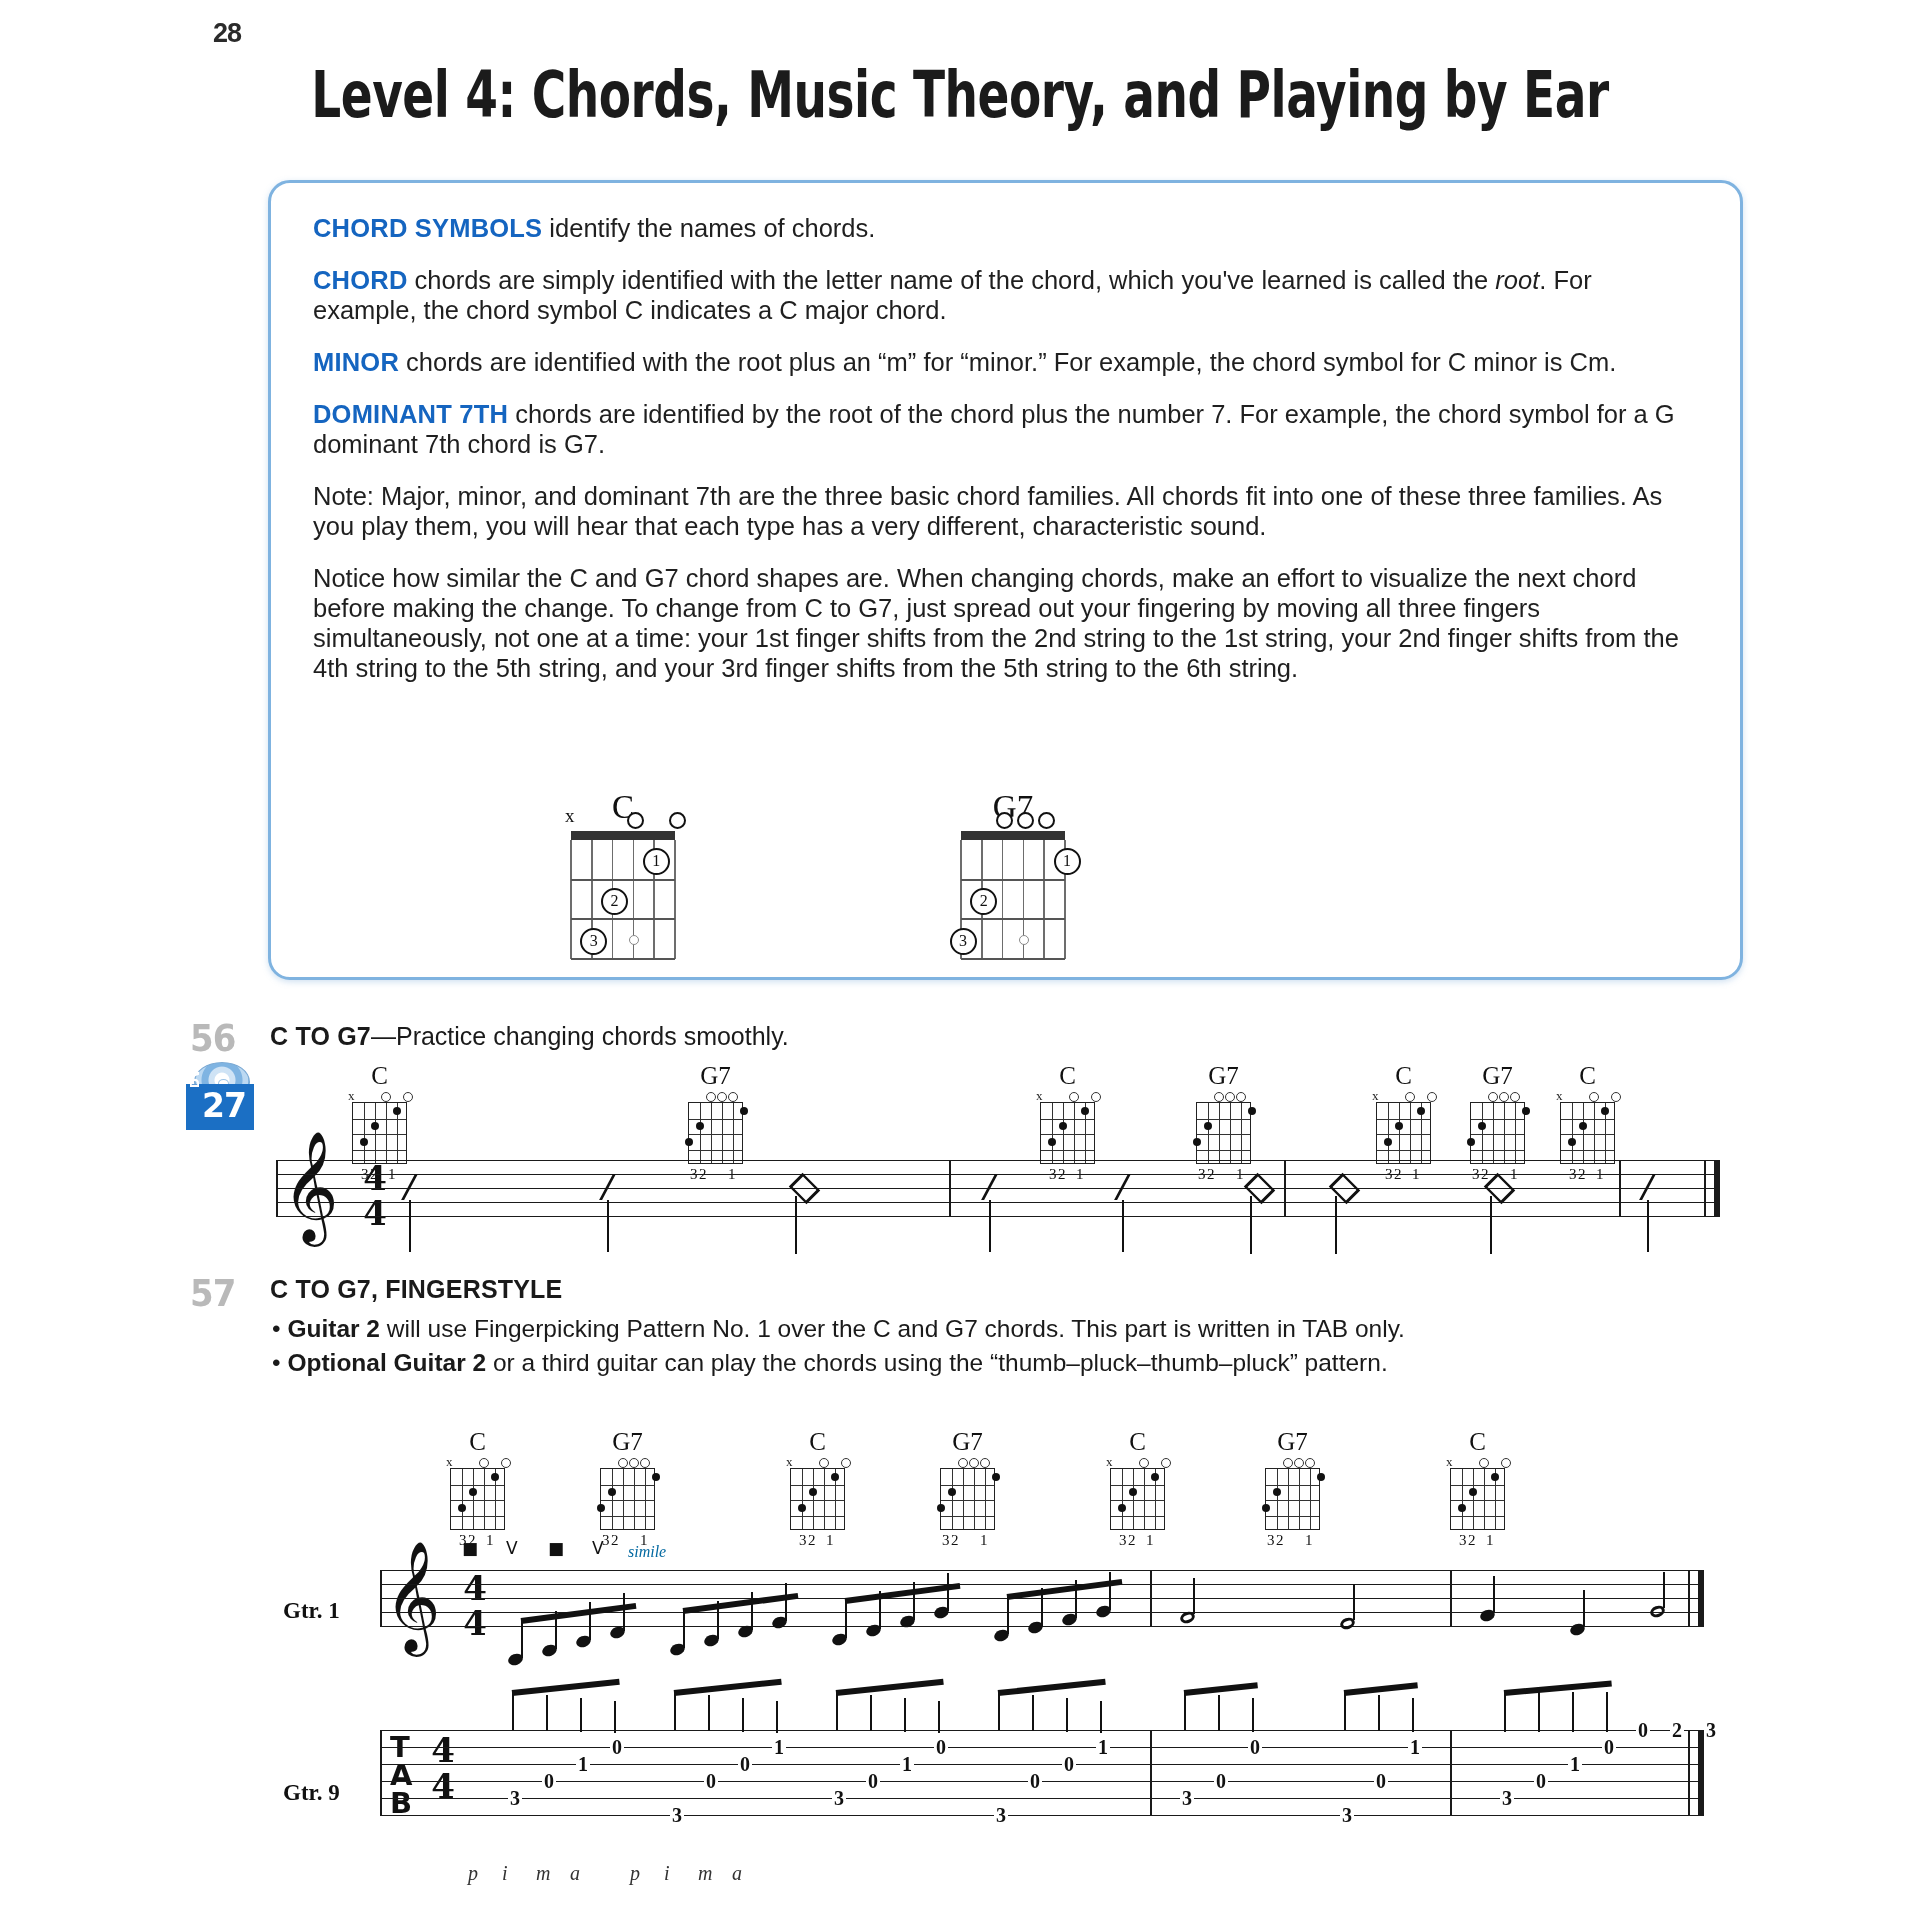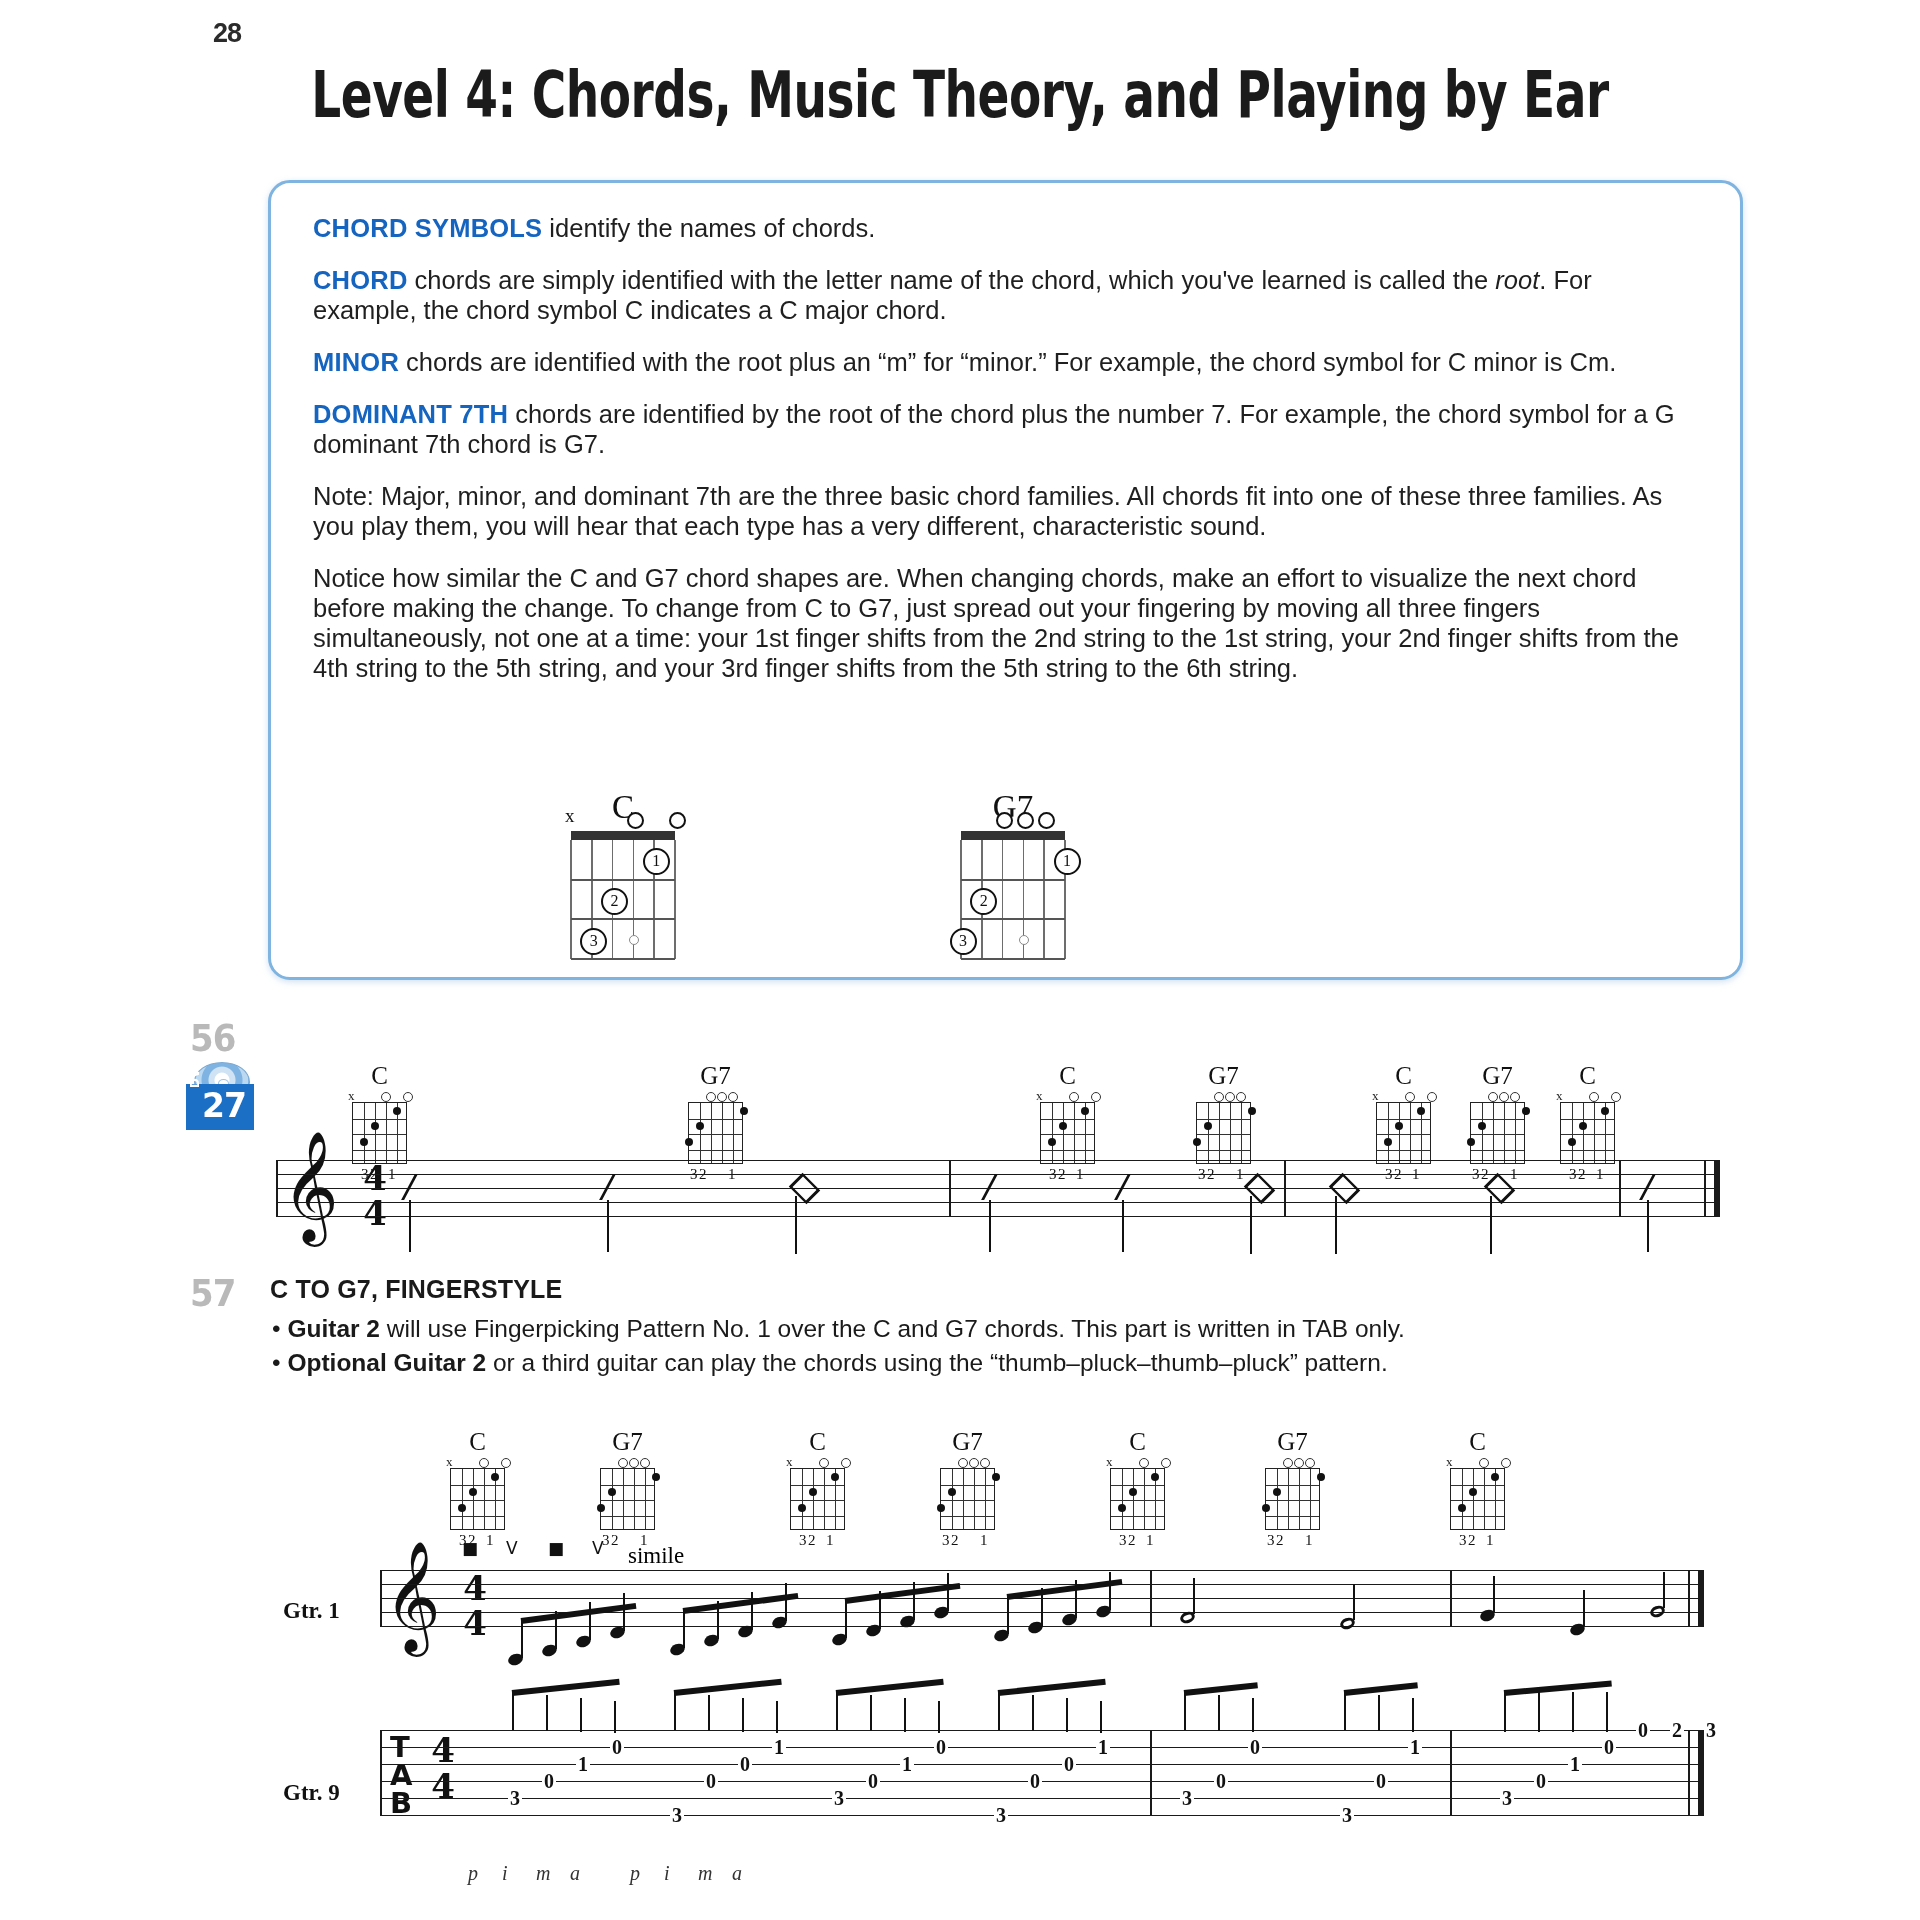--- a/index.html
+++ b/index.html
@@ -261,21 +261,21 @@
   .beam { position:absolute; height:5.5px; background:#111; transform-origin:left center; }
 
   .pick {
     position:absolute;
     font-family:"DejaVu Sans", sans-serif;
     font-size:17px; color:#111;
   }
   .simile {
     position:absolute;
     font-family:"Liberation Serif", serif;
-    font-size:23px; color:#000000;
+    font-style:italic; font-size:16px; color:#0369a1;
   }
   .gtrlabel {
     position:absolute;
     font-family:"Liberation Serif", serif;
     font-weight:bold; font-size:23px; color:#111;
   }
   .tabletter {
     position:absolute;
     font-family:"DejaVu Sans", sans-serif;
     font-weight:bold; font-size:29px; line-height:26px; color:#111;
@@ -387,20 +387,23 @@
   <div class="exnum" style="left:190px; top:1018px;">56</div>
 
   <div class="dvd-badge">
     <div class="dvd-disc"></div>
     <div class="dvd-box">
       <div class="dvd-vert">DVD</div>
       <div class="dvd-num">27</div>
     </div>
   </div>
 
+  <div class="exhead" style="left:270px; top:1022px;">
+    <b>C TO G7</b><span>—Practice changing chords smoothly.</span>
+  </div>
 
   <div id="ex56-chords" style="position:absolute; left:0; top:1062px; width:1920px; height:130px;">
       <div class="smallchord" style="left:352px; top:0px; width:55px; height:125px;">
         <div class="sc-name">C</div>
         <div class="sc-top">
           <div class="sc-sym" style="left:-4px; top:0px;">x</div>
           <div class="sc-ring" style="left:29px; top:2px;"></div>
           <div class="sc-ring" style="left:51px; top:2px;"></div>
         </div>
         <div class="sc-grid">

